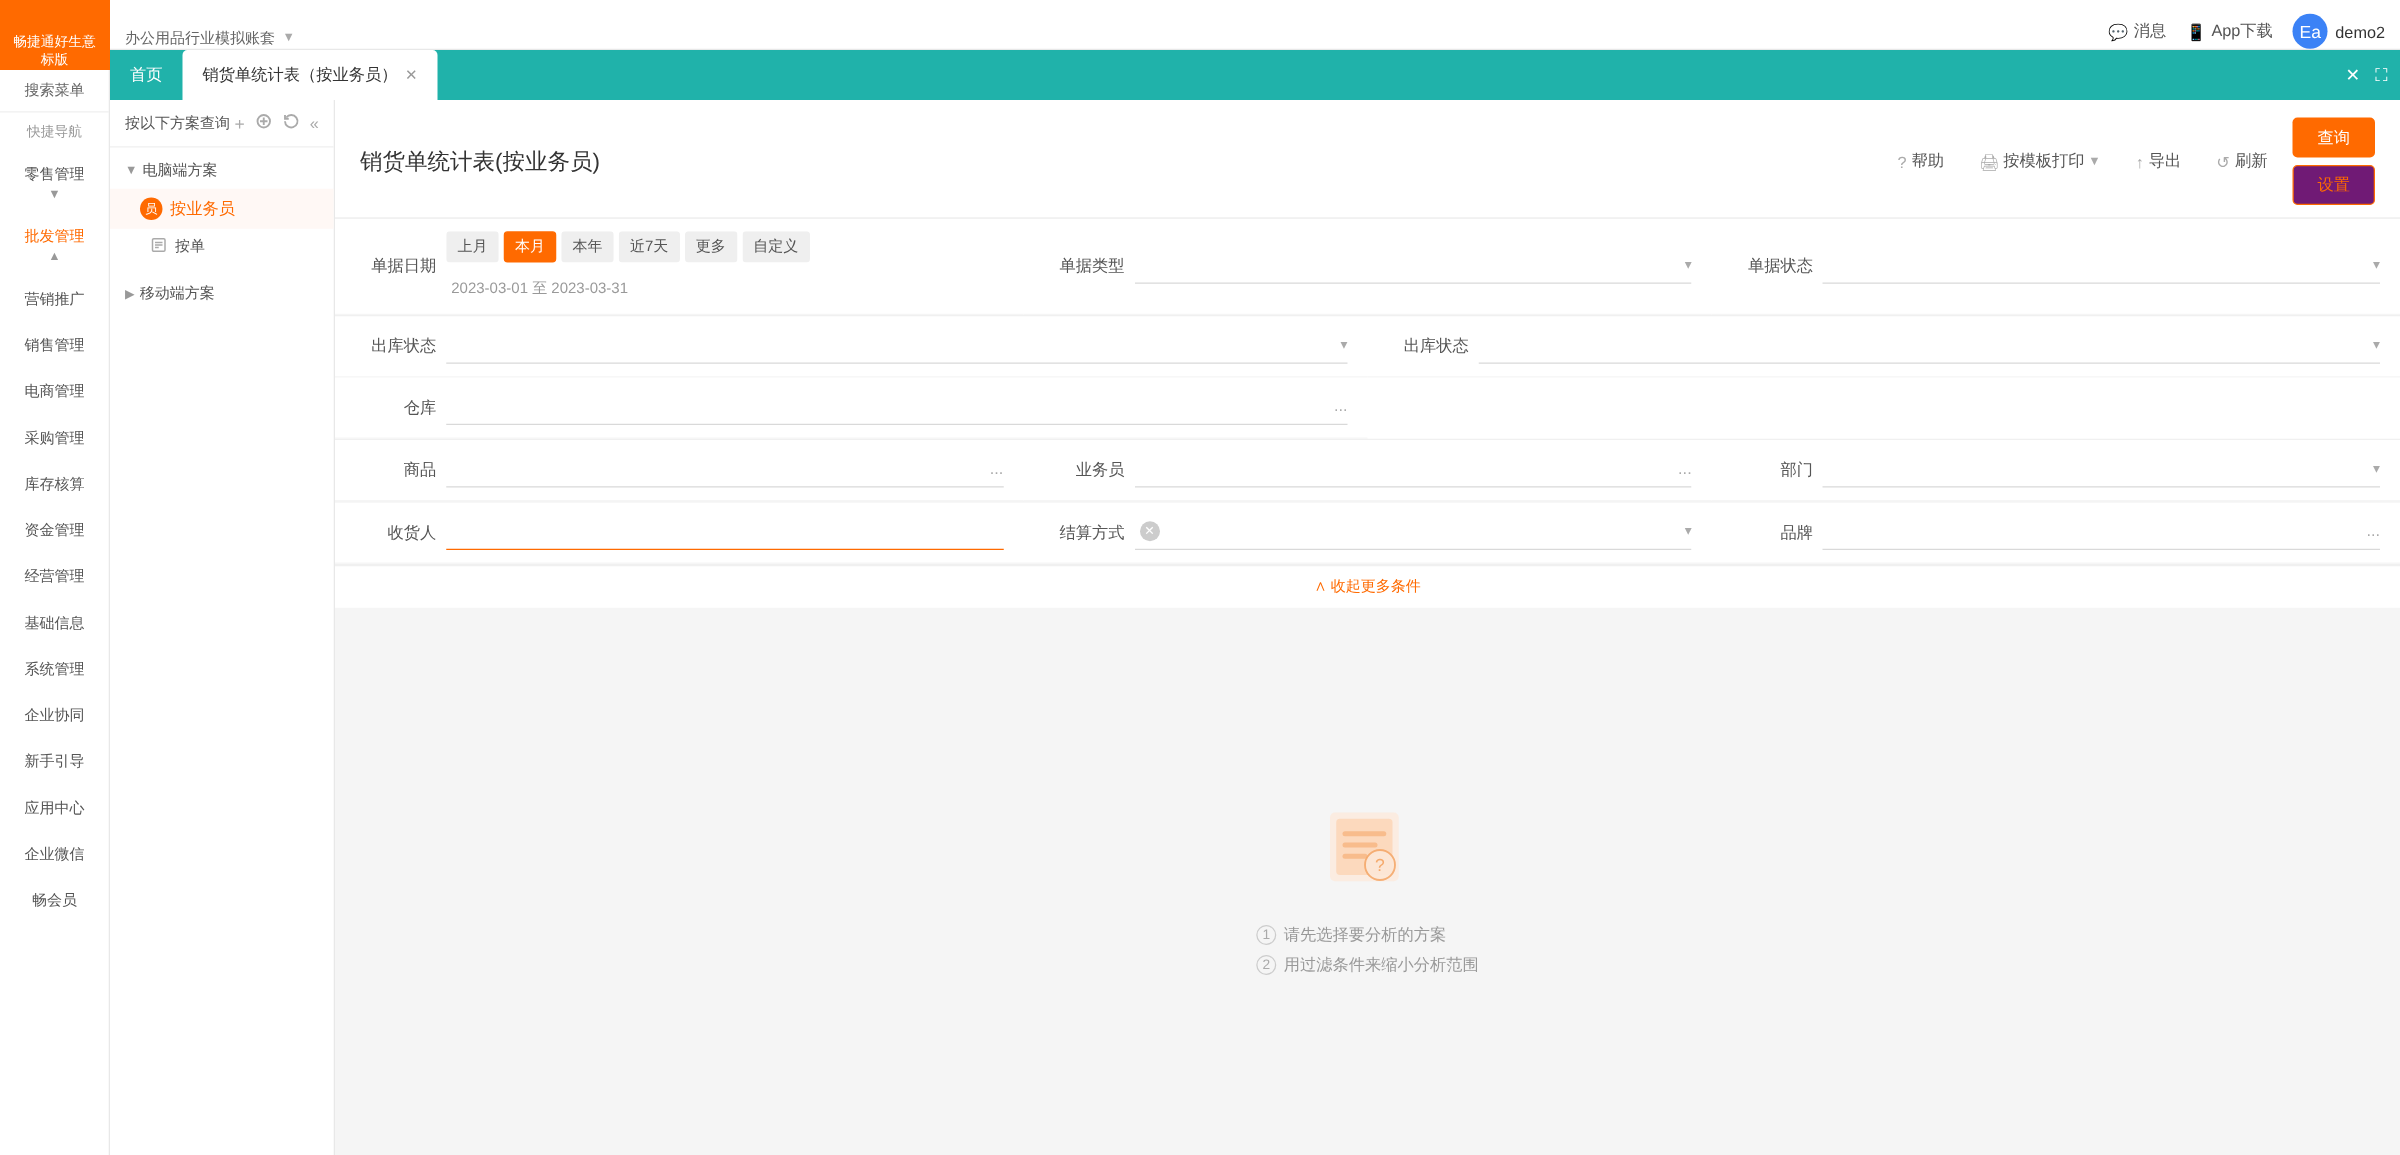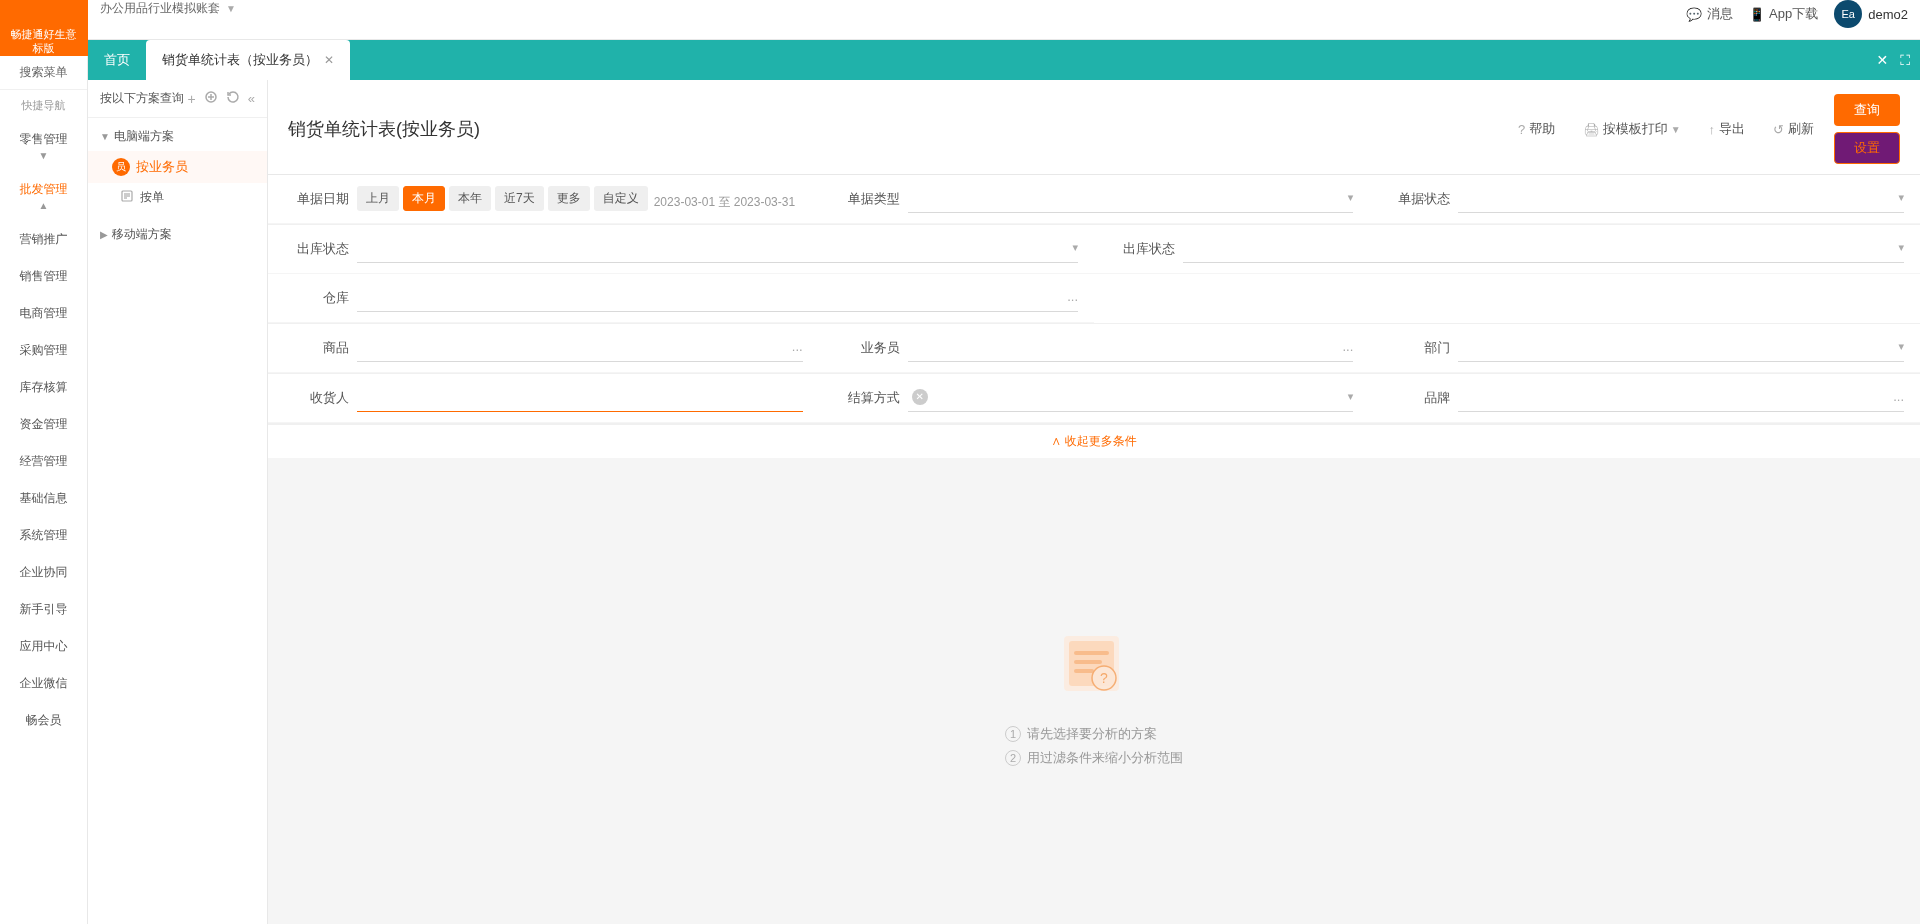--- a/index.html
+++ b/index.html
@@ -13,25 +13,25 @@
     .sidebar-nav-label { width: 100%; padding: 8px 0; text-align: center; color: #999; font-size: 11px; }
     .sidebar-item { width: 100%; padding: 10px 0; text-align: center; cursor: pointer; color: #555; font-size: 12px; transition: color 0.2s; }
     .sidebar-item.active { color: #ff6a00; }
     .sidebar-item-inner { display: flex; flex-direction: column; align-items: center; gap: 2px; }
     .sidebar-arrow { font-size: 10px; color: #999; }
 
     
     .main { flex: 1; display: flex; flex-direction: column; overflow: hidden; }
 
     
-    .topbar { height: 40px; background: #fff; border-bottom: 1px solid #e8e8e8; display: flex; align-items: flex-start; padding: 0 12px; gap: 8px; }
+    .topbar { height: 40px; background: #fff; border-bottom: 1px solid #e8e8e8; display: flex; align-items: flex-end; padding: 0 12px; gap: 8px; }
     .topbar-title { font-size: 12px; color: #666; flex: 1; display: flex; align-items: center; gap: 6px; }
     .topbar-actions { display: flex; align-items: center; gap: 16px; }
     .topbar-action { display: flex; align-items: center; gap: 4px; font-size: 13px; color: #555; cursor: pointer; }
-    .user-avatar { width: 28px; height: 28px; border-radius: 50%; background: #0c4a6e; display: flex; align-items: center; justify-content: center; color: #fff; font-size: 11px; overflow: hidden; }
+    .user-avatar { width: 28px; height: 28px; border-radius: 50%; background: #3b82f6; display: flex; align-items: center; justify-content: center; color: #fff; font-size: 14px; overflow: hidden; }
     .user-name { font-size: 13px; color: #333; cursor: pointer; }
 
     
     .tabbar { height: 40px; background: #20b2aa; display: flex; align-items: center; padding: 0 0; }
     .tab { height: 40px; display: flex; align-items: center; padding: 16px 16px; font-size: 13px; cursor: pointer; gap: 6px; }
     .tab.home { background: #20b2aa; color: #fff; }
     .tab.active { background: #fff; color: #333; border-radius: 4px 4px 0 0; }
     .tab-close { color: #999; font-size: 12px; cursor: pointer; }
     .tab-maximize { color: #aaa; font-size: 12px; margin-left: 4px; cursor: pointer; }
 
@@ -308,21 +308,21 @@
           </div>
         </div>
       </div>
 
       <div class="filter-section">
 
         <div style="display:grid;grid-template-columns:1fr 1fr 1fr;border-bottom:1px solid #f0f0f0;">
 
           <div class="filter-cell" style="grid-column:1;">
             <div class="filter-cell-label">单据日期</div>
-            <div class="filter-cell-content" style="border-bottom:none;flex-direction:row;align-items:flex-end;gap:2px;">
+            <div class="filter-cell-content" style="border-bottom:none;flex-direction:column;align-items:flex-start;gap:12px;">
               <div class="date-control">
                 <button class="date-btn">上月</button>
                 <button class="date-btn active">本月</button>
                 <button class="date-btn">本年</button>
                 <button class="date-btn">近7天</button>
                 <button class="date-btn">更多</button>
                 <button class="date-btn">自定义</button>
               </div>
               <div class="date-range">2023-03-01 至 2023-03-31</div>
             </div>

